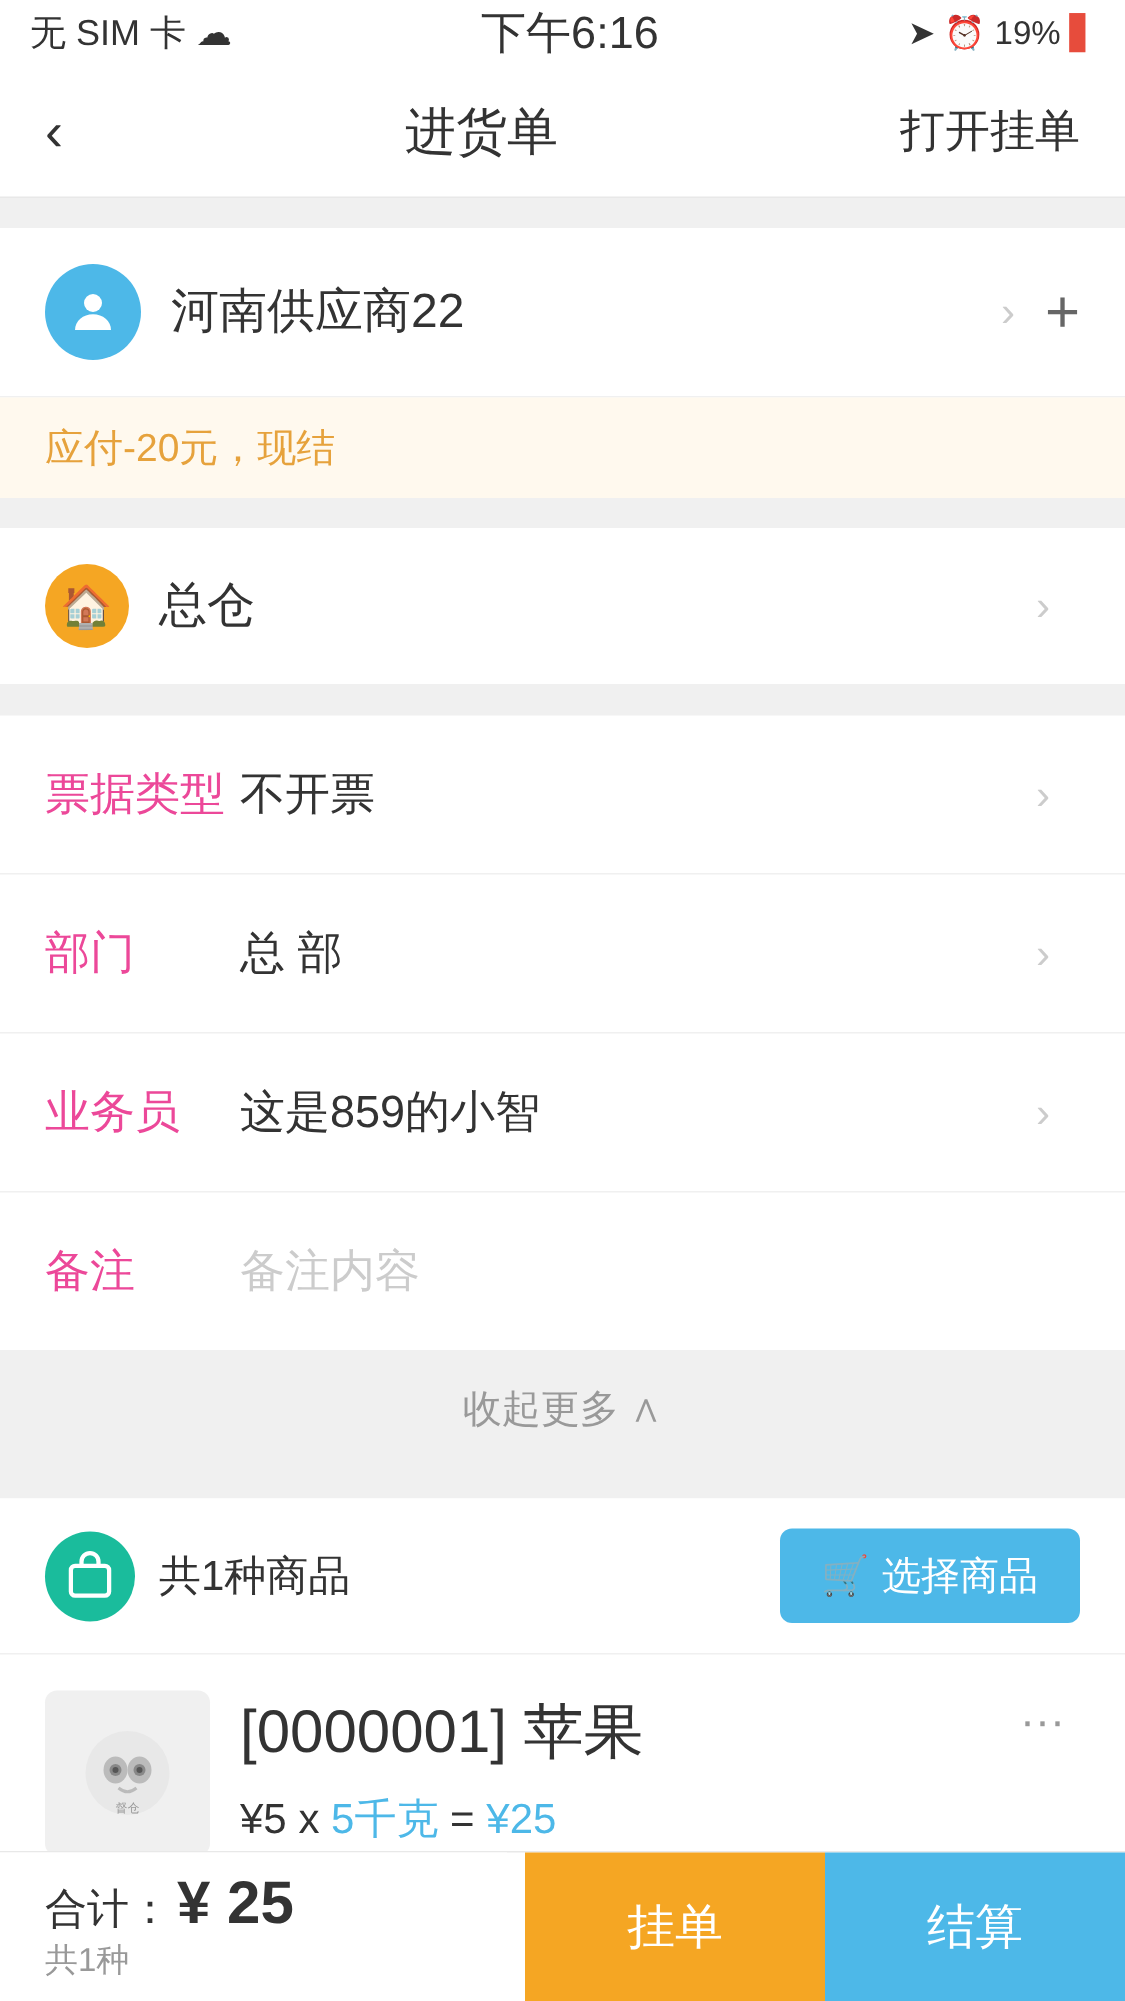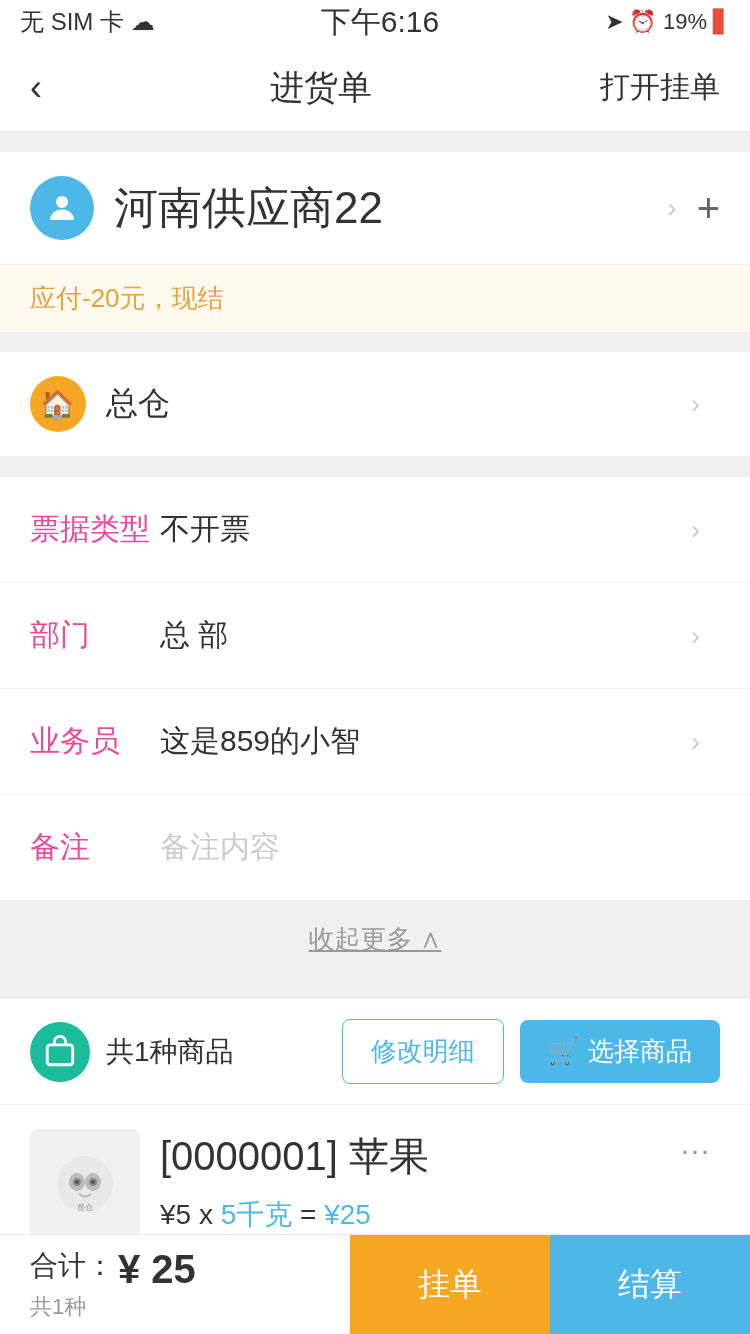--- a/index.html
+++ b/index.html
@@ -81,21 +81,21 @@
       margin-right: 20px;
       flex-shrink: 0;
     }
     .avatar-icon {
       width: 36px;
       height: 36px;
       fill: #fff;
     }
     .supplier-name {
       flex: 1;
-      font-size: 44px;
+      font-size: 32px;
       color: #333;
     }
     .chevron {
       color: #ccc;
       font-size: 28px;
       margin-right: 20px;
     }
     .plus-btn {
       font-size: 40px;
       color: #666;
@@ -163,21 +163,20 @@
     
     .collapse-row {
       display: flex;
       align-items: center;
       justify-content: center;
       padding: 22px 30px;
       background: #f0f0f0;
       font-size: 26px;
       color: #999;
       cursor: pointer;
-      text-decoration: underline;
     }
 
     
     .product-header {
       display: flex;
       align-items: center;
       padding: 20px 30px;
       background: #fff;
     }
     .product-icon {
@@ -410,21 +409,20 @@
 
   <div class="card">
     <div class="product-header">
       <div class="product-icon">
         <svg width="34" height="34" viewBox="0 0 24 24" fill="none">
           <rect x="3" y="7" width="18" height="14" rx="2" stroke="#fff" stroke-width="2"></rect>
           <path d="M8 7V5a4 4 0 018 0v2" stroke="#fff" stroke-width="2"></path>
         </svg>
       </div>
       <span class="product-count">共1种商品</span>
-      <button class="btn-outline">修改明细</button>
       <button class="btn-primary">
         <span>🛒</span>
         <span>选择商品</span>
       </button>
     </div>
 
     <div class="product-item">
       <div class="product-thumb">
         <svg width="60" height="60" viewBox="0 0 60 60">
           <circle cx="30" cy="30" r="28" fill="#e8e8e8"></circle>
@@ -452,21 +450,21 @@
         </div>
       </div>
       <span class="product-more">···</span>
     </div>
   </div>
 
 </div>
 
 <div class="bottom-bar">
   <div class="total-section">
-    <div style="display:flex;align-items:flex-start;gap:4px;">
+    <div style="display:flex;align-items:flex-end;gap:4px;">
       <span>合计：</span>
       <span class="total-amount">¥ 25</span>
     </div>
     <div class="total-sub">共1种</div>
   </div>
   <button class="btn-pending">挂单</button>
   <button class="btn-checkout">结算</button>
 </div>
 
 </body></html>

